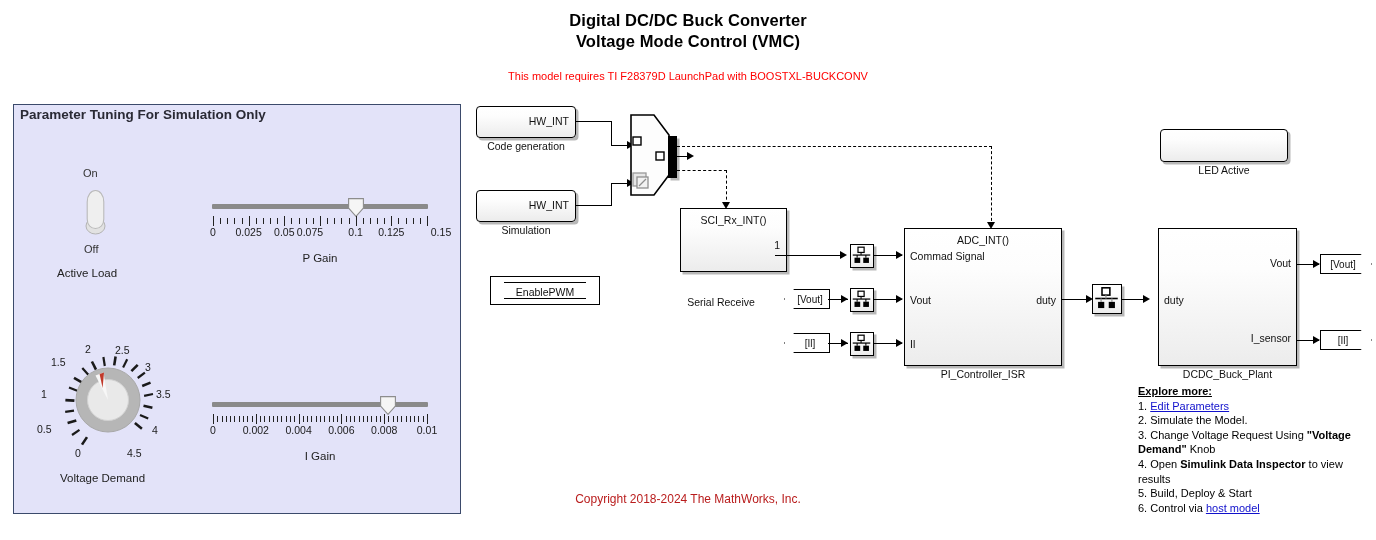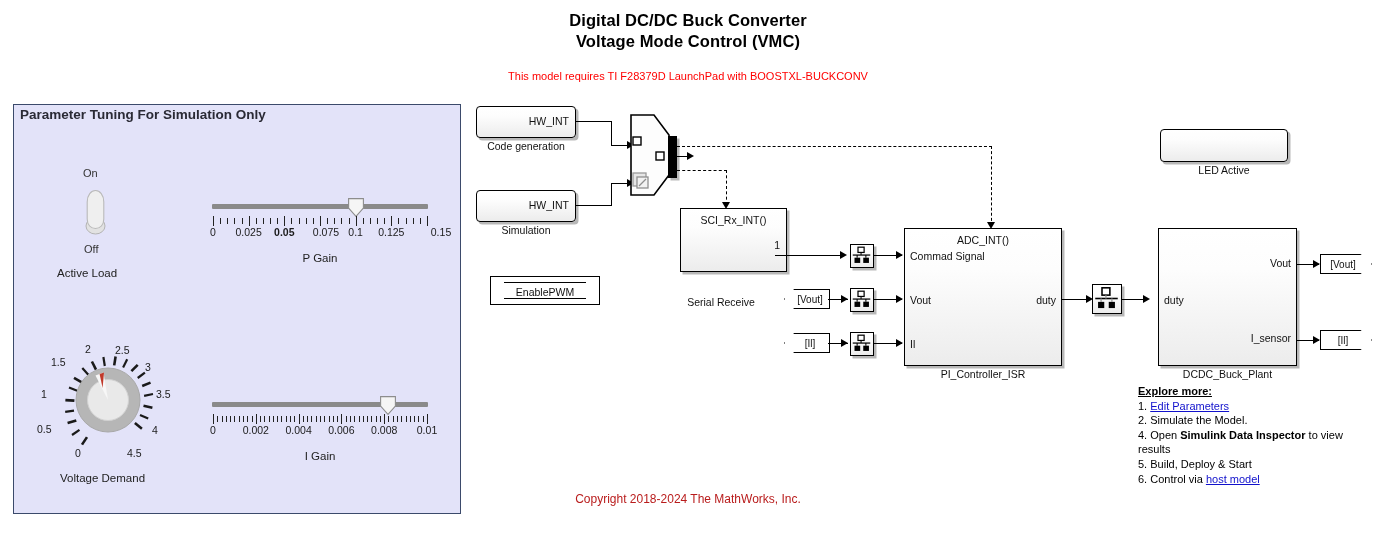--- a/index.html
+++ b/index.html
@@ -232,22 +232,22 @@
       <div class="tick major" style="left: 186.333px;"></div>
       <div class="tick minor" style="left: 193.467px;"></div>
       <div class="tick minor" style="left: 200.6px;"></div>
       <div class="tick minor" style="left: 207.733px;"></div>
       <div class="tick minor" style="left: 214.867px;"></div>
       <div class="tick major" style="left: 222px;"></div>
     </div>
   <div class="tick-labels" id="p-tick-labels">
       <span style="left: 8px;">0</span>
       <span style="left: 43.6667px;">0.025</span>
-      <span style="left: 79.3333px; font-weight: bold;">0.05</span>
-      <span style="left: 115px; padding-left: 12px;">0.075</span>
+      <span style="left: 79.3333px;">0.05</span>
+      <span style="left: 105px;">0.075</span>
       <span style="left: 150.667px;">0.1</span>
       <span style="left: 186.333px;">0.125</span>
       <span style="left: 224px; margin-left: 12px;">0.15</span>
     </div>
   <div class="slider-name">P Gain</div>
 </div>
 
 <div class="slider-wrap" style="left:205px;top:394px;">
   <div class="slider-track"></div>
   <div class="slider-thumb-tri" id="i-thumb" style="left: 175.48px;">
@@ -484,20 +484,24 @@
   <div class="hdr">Explore more:</div>
   <div>
     <span>1.</span>
     <a href="#">Edit Parameters</a>
   </div>
   <div>
     <span>2.</span>
     <span>Simulate the Model.</span>
   </div>
   <div>
+    <span>3.</span>
+    <span>Change Voltage Request Using <b>"Voltage Demand"</b> Knob</span>
+  </div>
+  <div>
     <span>4.</span>
     <span>Open <b>Simulink Data Inspector</b> to view results</span>
   </div>
   <div>
     <span>5.</span>
     <span>Build, Deploy &amp; Start</span>
   </div>
   <div>
     <span>6.</span>
     <span>Control via <a href="#">host model</a></span>

